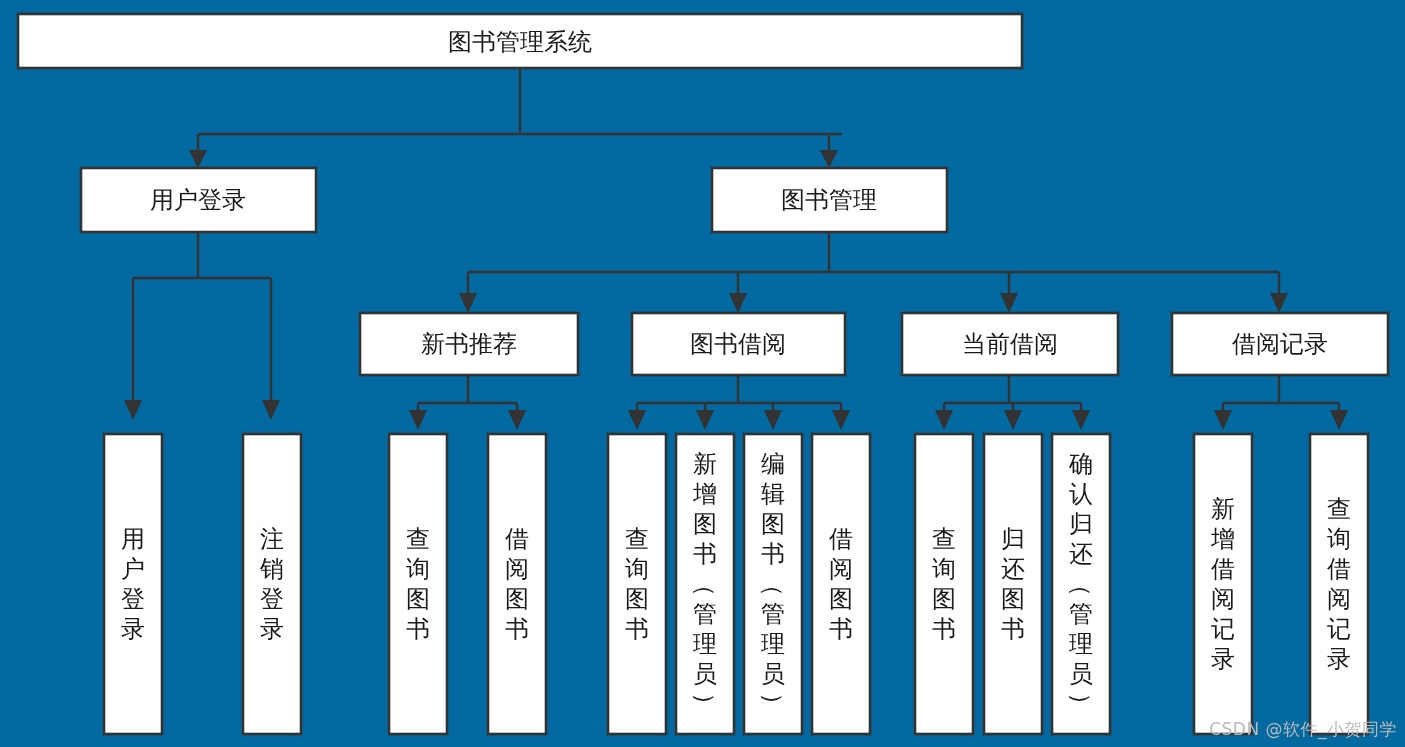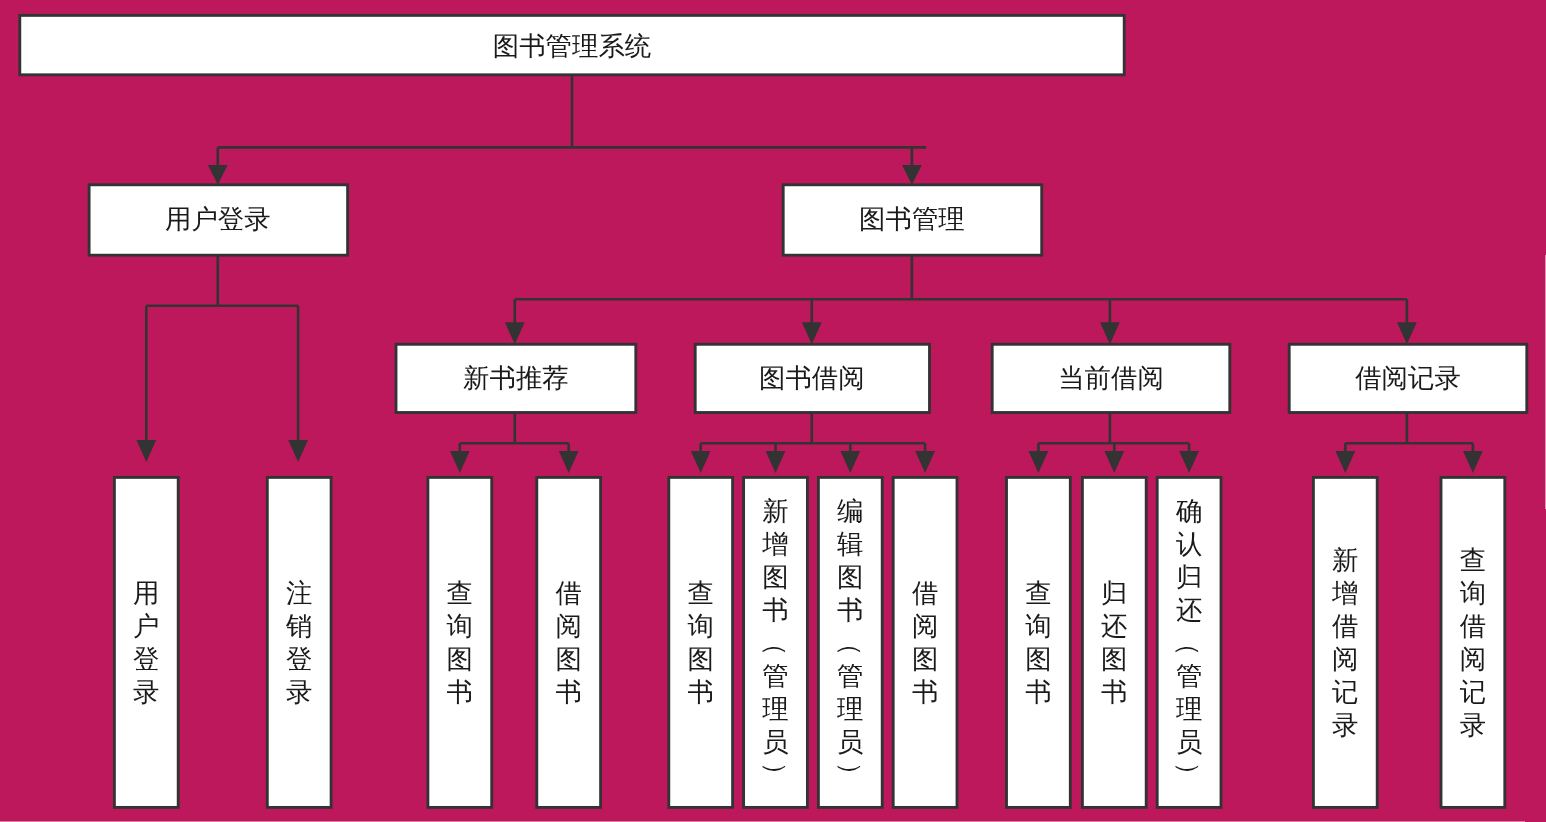--- a/index.html
+++ b/index.html
@@ -7,21 +7,21 @@
     padding: 0;
     background: #ffffff;
   }
   body {
     font-family: "DejaVu Sans", "Liberation Sans", sans-serif;
   }
   #diagram-root {
     position: relative;
     width: 1405px;
     height: 747px;
-    background: #be185d;
+    background: #0369a1;
     overflow: hidden;
   }
   svg.diagram {
     position: absolute;
     left: 0;
     top: 0;
     width: 1405px;
     height: 747px;
     display: block;
   }
@@ -287,13 +287,14 @@
           <text class="node-label-v" x="1339" y="517.4" font-size="24">查</text>
           <text class="node-label-v" x="1339" y="547.4" font-size="24">询</text>
           <text class="node-label-v" x="1339" y="577.4" font-size="24">借</text>
           <text class="node-label-v" x="1339" y="607.4" font-size="24">阅</text>
           <text class="node-label-v" x="1339" y="637.4" font-size="24">记</text>
           <text class="node-label-v" x="1339" y="667.4" font-size="24">录</text>
         </g>
       </g>
   </svg>
 
+  <div class="watermark">CSDN @软件_小贺同学</div>
 </div>
 
 </body></html>

